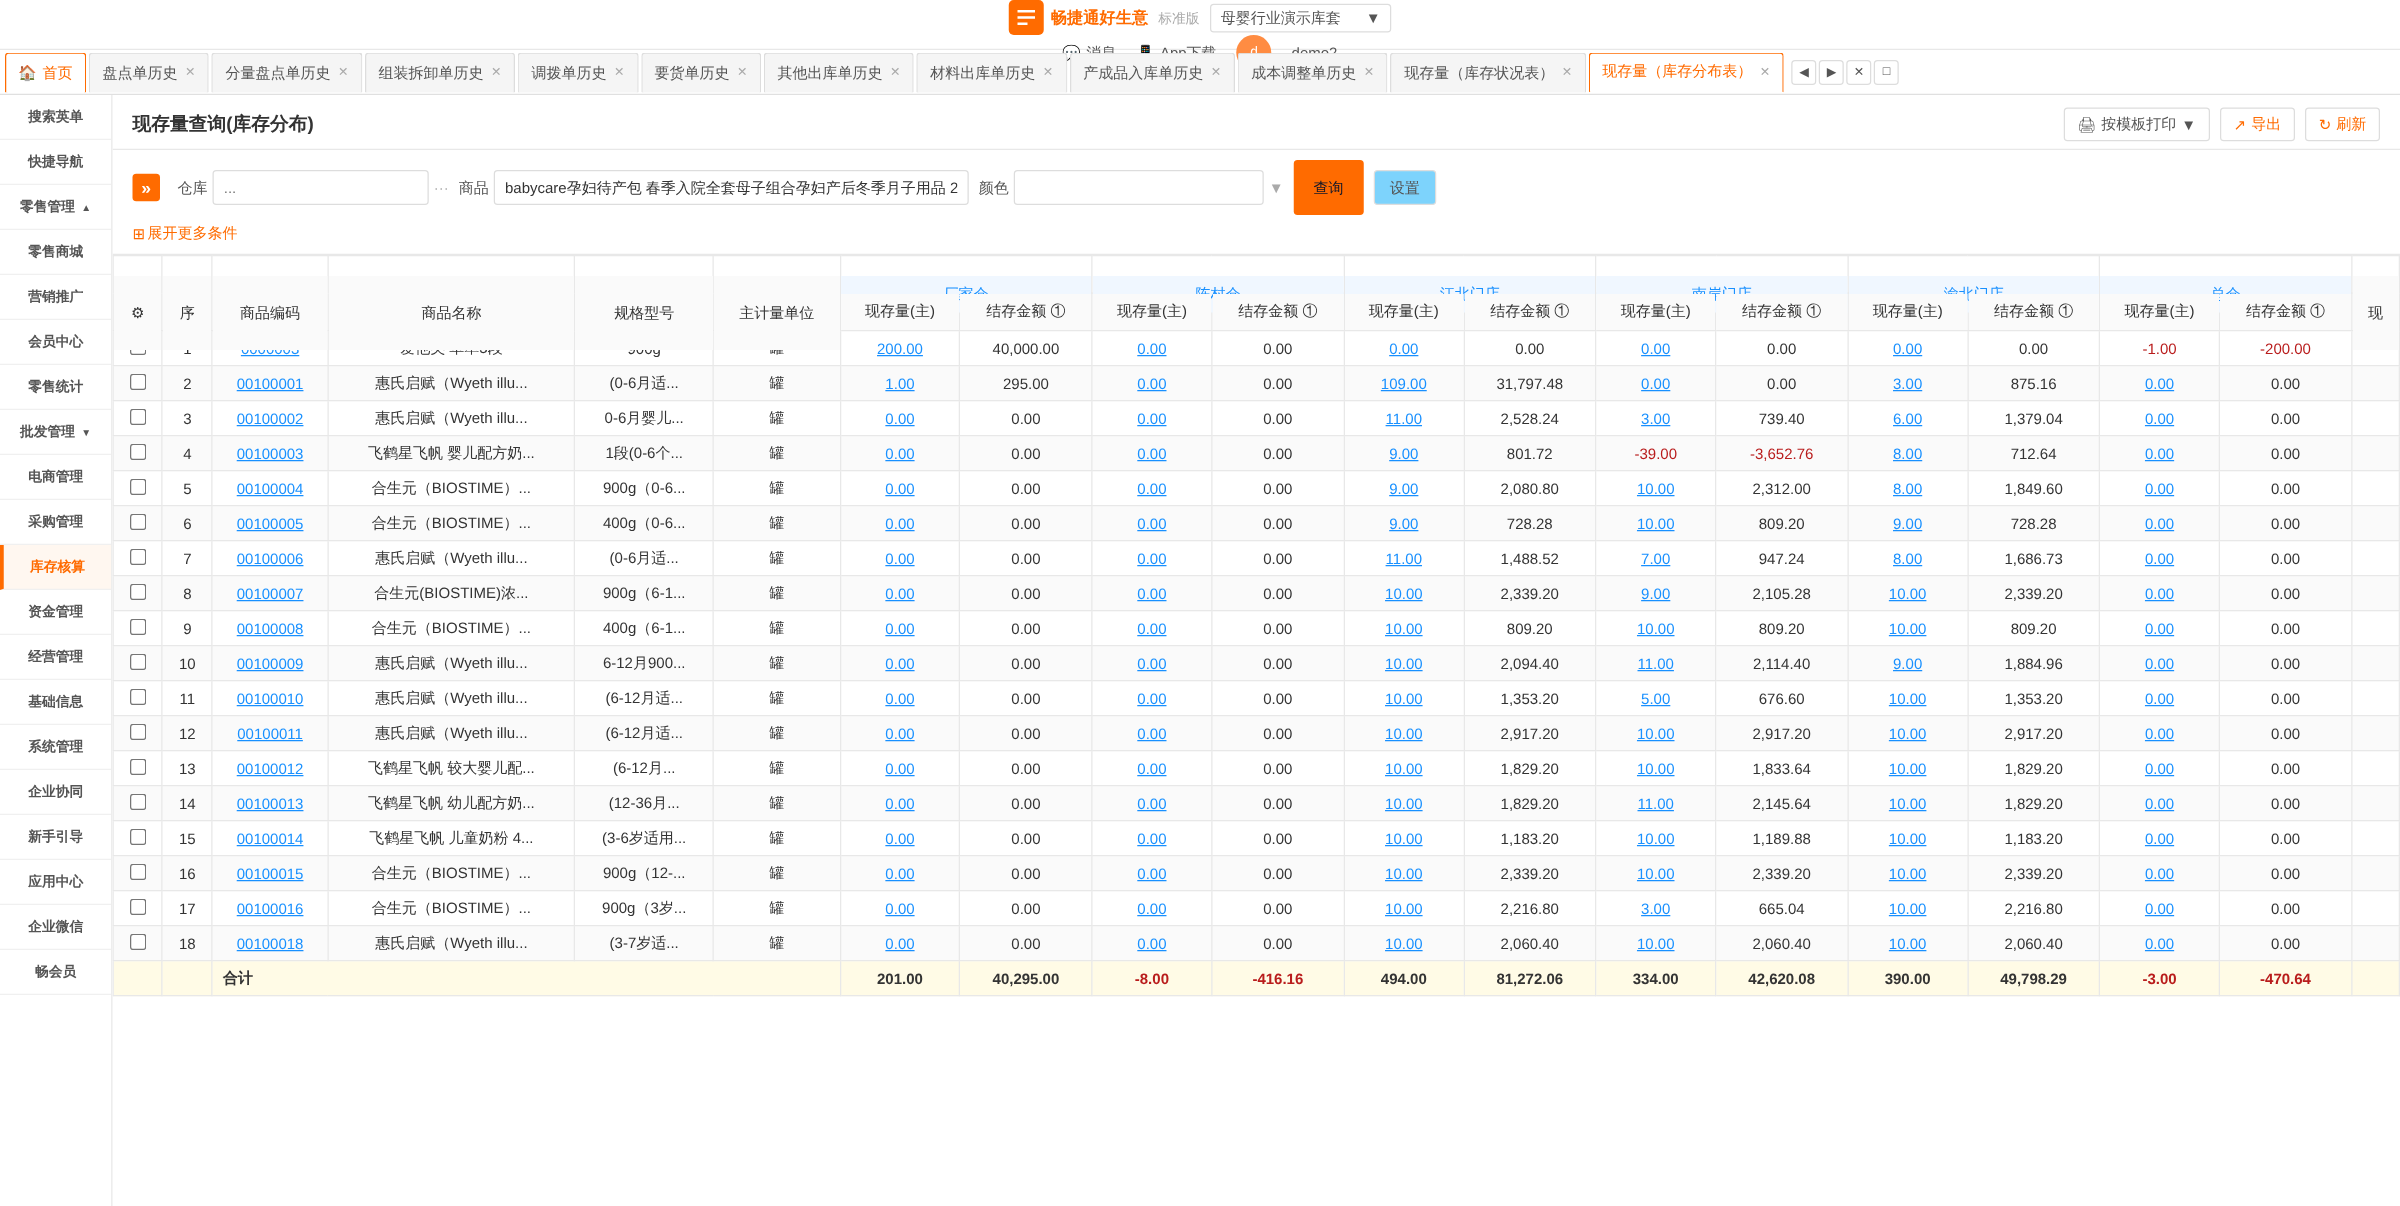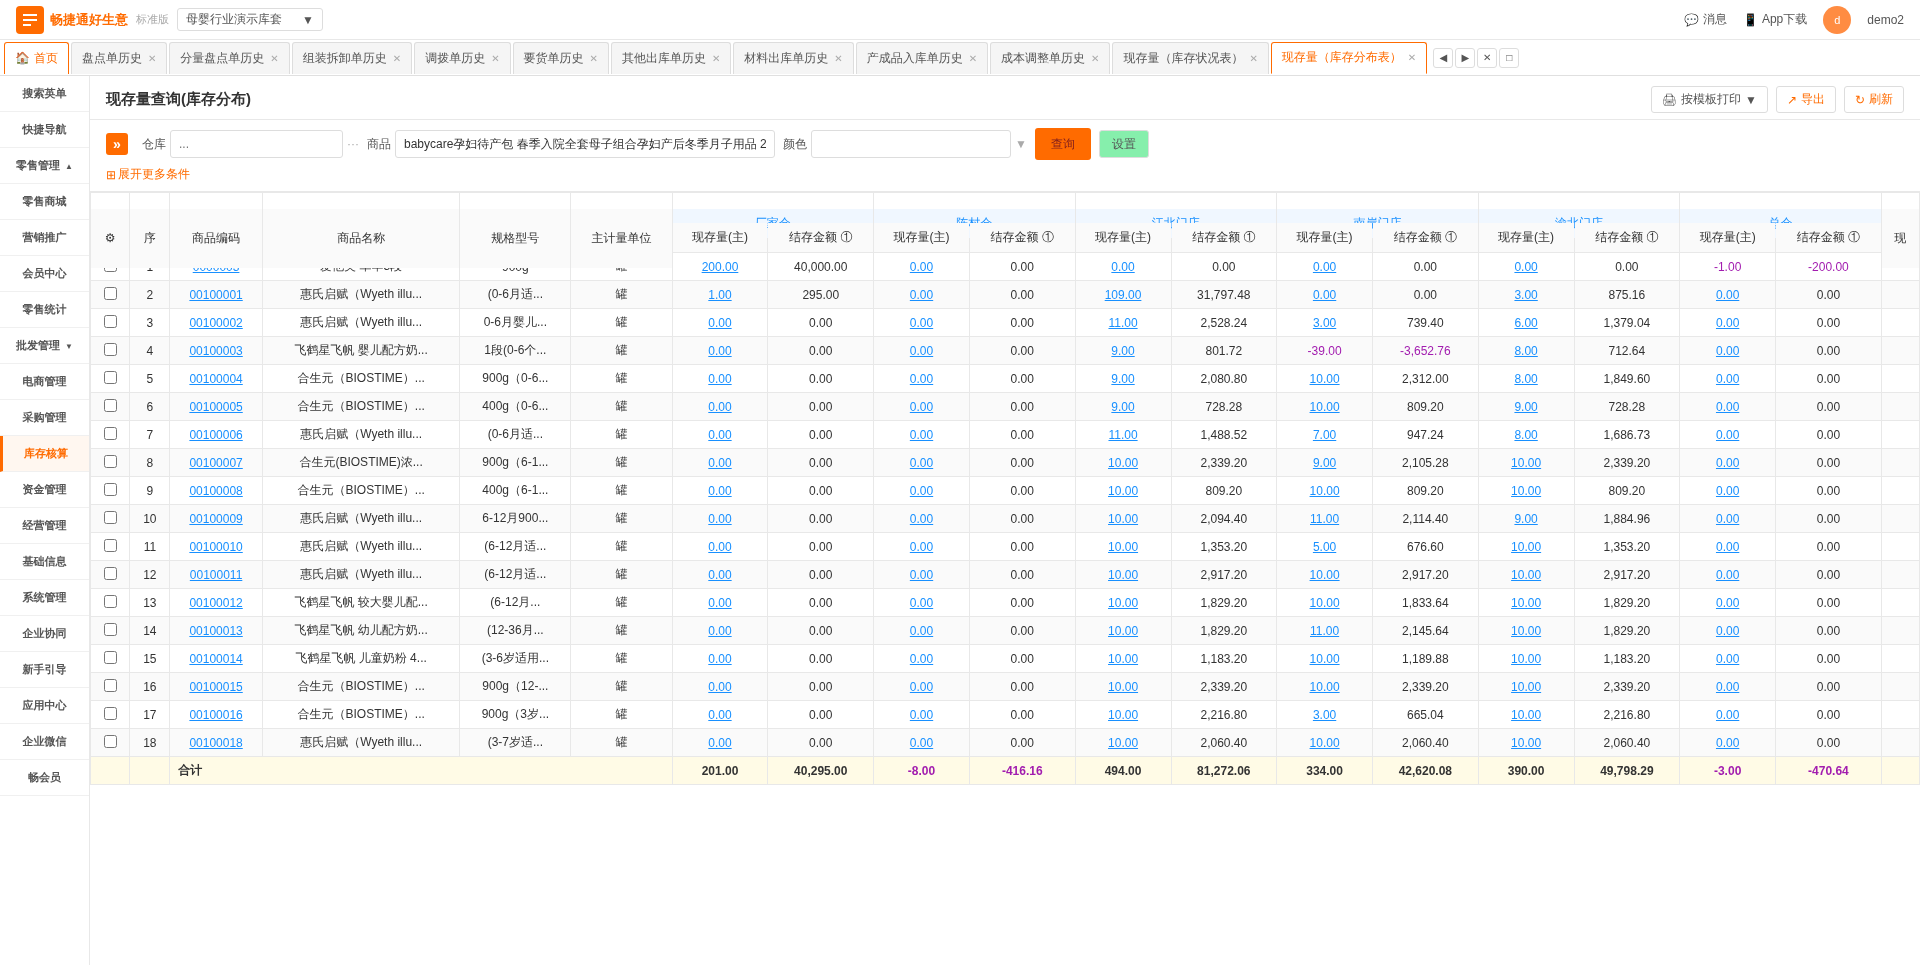--- a/index.html
+++ b/index.html
@@ -7,20 +7,21 @@
 
     
     .top-bar {
       height: 40px;
       background: #fff;
       border-bottom: 1px solid #e8e8e8;
       display: flex;
       align-items: center;
       justify-content: space-between;
       padding: 0 16px;
+      flex-direction: column;
     }
     .top-bar-left { display: flex; align-items: center; gap: 8px; }
     .logo-area { display: flex; align-items: center; gap: 6px; color: #ff6b00; font-weight: bold; font-size: 13px; }
     .logo-icon { width: 28px; height: 28px; background: #ff6b00; border-radius: 4px; display: flex; align-items: center; justify-content: center; }
     .logo-icon svg { width: 20px; height: 20px; }
     .top-bar-right { display: flex; align-items: center; gap: 16px; color: #555; font-size: 12px; }
     .top-bar-right span { cursor: pointer; display: flex; align-items: center; gap: 4px; }
     .user-avatar { width: 28px; height: 28px; border-radius: 50%; background: #ff8c42; display: flex; align-items: center; justify-content: center; color: #fff; font-size: 11px; }
 
     
@@ -129,33 +130,33 @@
     .filter-input-wide {
       height: 28px;
       border: 1px solid #ddd;
       border-radius: 3px;
       padding: 0 8px;
       font-size: 12px;
       color: #333;
       width: 380px;
     }
     .btn-query {
-      height: 32px;
+      height: 44px;
       padding: 0 16px;
       background: #ff6b00;
-      color: #7f1d1d;
+      color: #0f172a;
       border: none;
       border-radius: 3px;
       cursor: pointer;
       font-size: 12px;
     }
     .btn-settings {
       height: 28px;
       padding: 0 12px;
-      background: #86efac;
+      background: #7dd3fc;
       color: #555;
       border: 1px solid #ddd;
       border-radius: 3px;
       cursor: pointer;
       font-size: 12px;
     }
     .expand-conditions {
       color: #ff6b00;
       cursor: pointer;
       font-size: 12px;
@@ -206,21 +207,21 @@
       background: #fafafa;
     }
     tbody tr td {
       border: 1px solid #e8e8e8;
       padding: 5px 8px;
       text-align: center;
       color: #333;
       white-space: nowrap;
     }
     .num-link { color: #1890ff; text-decoration: underline; cursor: pointer; }
-    .num-red { color: #a21caf; }
+    .num-red { color: #b91c1c; }
     .summary-row td { background: #fffbe6; font-weight: bold; }
 
     .warehouse-group-header { background: #f0f7ff !important; color: #1890ff; }
 
     
     ::-webkit-scrollbar { width: 6px; height: 6px; }
     ::-webkit-scrollbar-track { background: #f1f1f1; }
     ::-webkit-scrollbar-thumb { background: #ccc; border-radius: 3px; }
 
     .dots-btn { color: #aaa; cursor: pointer; }

